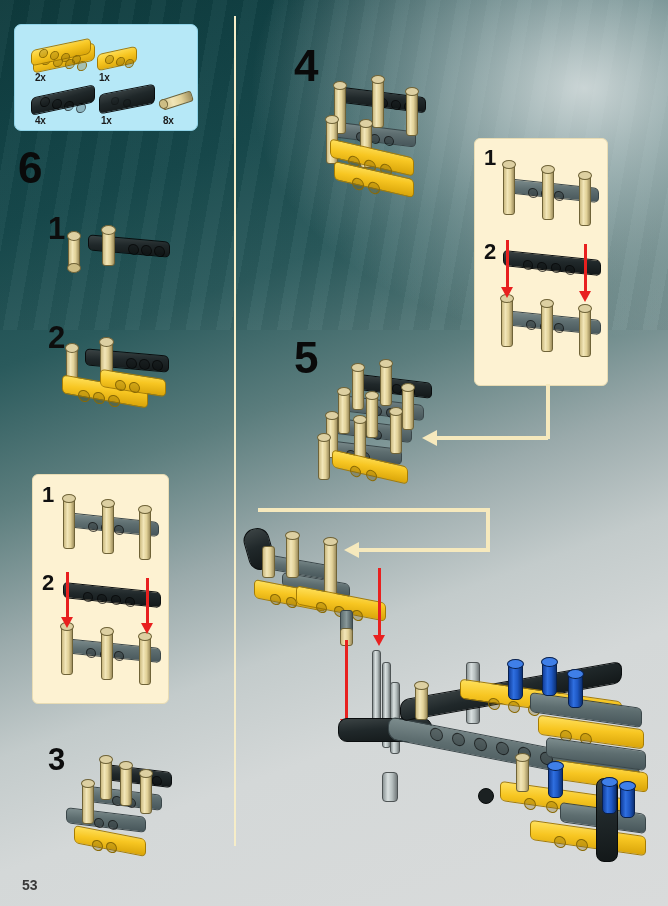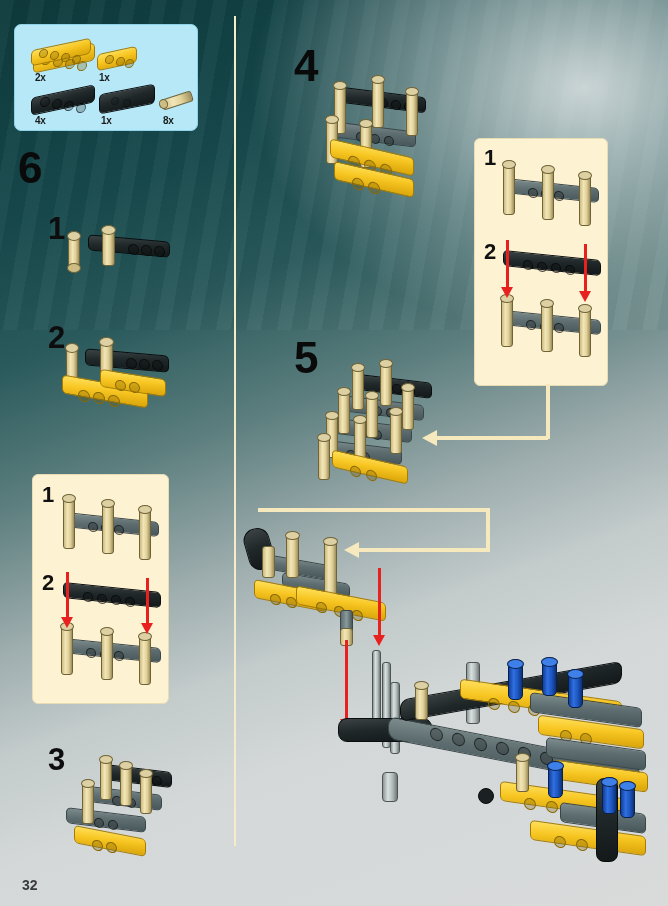--- a/index.html
+++ b/index.html
@@ -488,15 +488,15 @@
     <div class="pincap" style="left:619px;top:781px;width:15px;height:8px;background:#3f7fe8;border:1px solid #08204d;"></div>
 
     <div class="pin tan" style="left:415px;top:684px;width:11px;height:34px;"></div>
     <div class="pincap" style="left:414px;top:681px;width:13px;height:7px;background:#ddd0a2;border:1px solid #6f6338;"></div>
     <div class="pin tan" style="left:516px;top:756px;width:11px;height:34px;"></div>
     <div class="pincap" style="left:515px;top:753px;width:13px;height:7px;background:#ddd0a2;border:1px solid #6f6338;"></div>
 
     <div class="pincap" style="left:478px;top:788px;width:14px;height:14px;background:#1b2122;border:1px solid #070a0a;"></div>
   </div>
 
-  <div class="pagenum">32</div>
+  <div class="pagenum">53</div>
 
 </div>
 
 </body></html>

